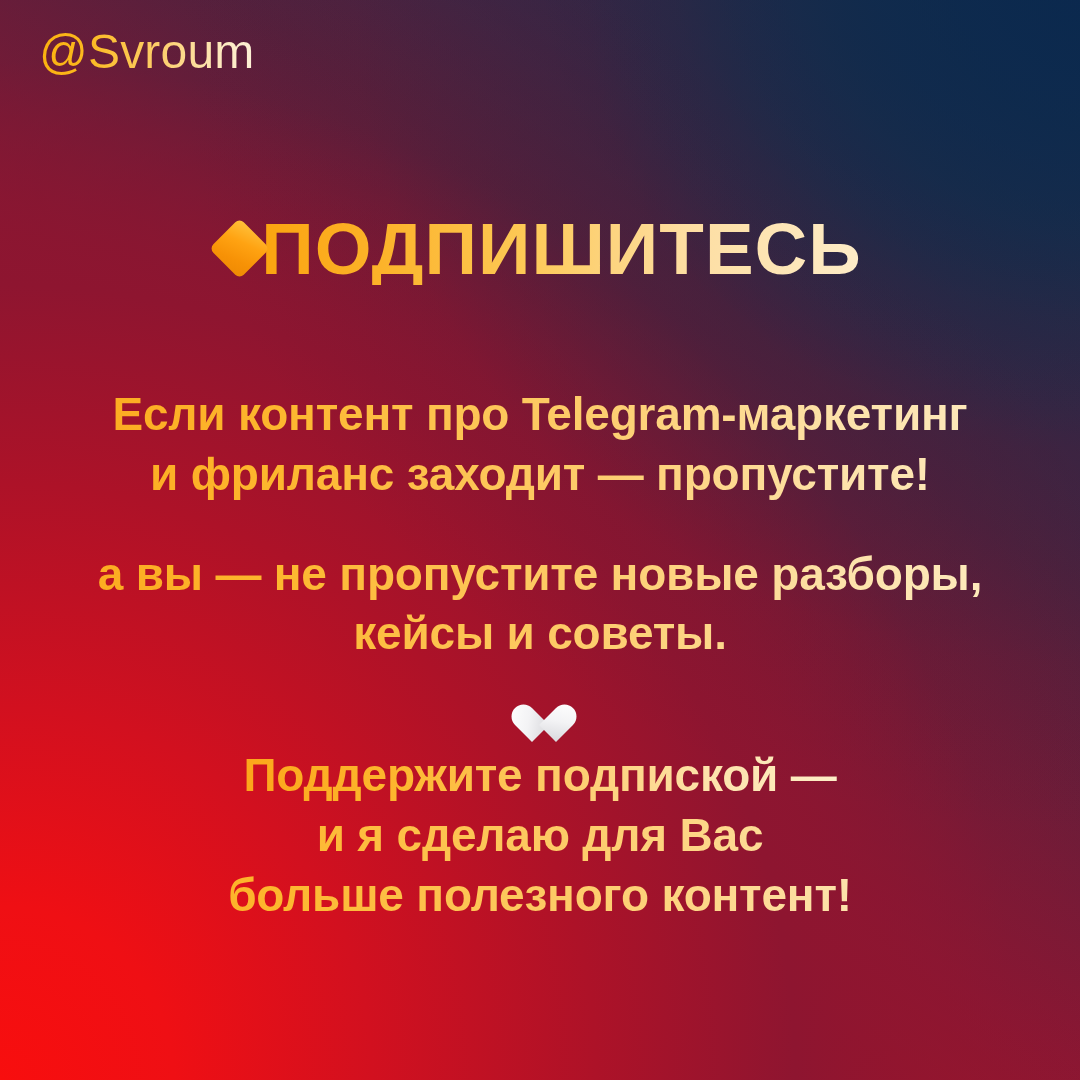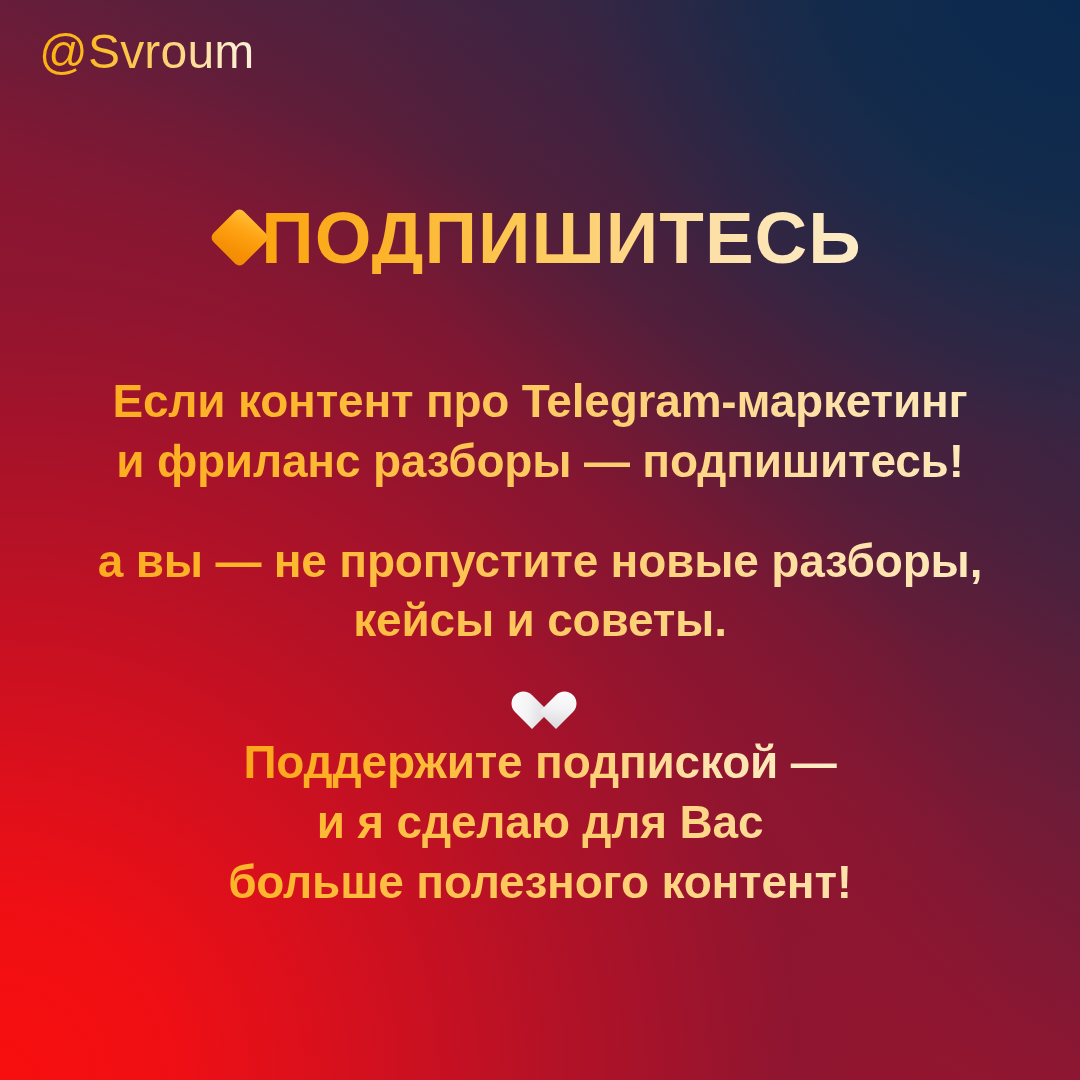--- a/index.html
+++ b/index.html
@@ -68,21 +68,21 @@
     white-space:nowrap;
     background-image:linear-gradient(90deg,#fbb10e 0%, #fcb91f 22%, #fdd071 58%, #fdeac0 85%, #fdf0d7 100%);
     -webkit-background-clip:text;
     background-clip:text;
     -webkit-text-fill-color:transparent;
     color:transparent;
   }
 
   
   #headline-row {
-    position:absolute; top:201px; left:0; right:0; z-index:5;
+    position:absolute; top:212px; left:0; right:0; z-index:5;
     display:flex; align-items:center; justify-content:center;
   }
   #headline-text {
     font-size:73px;
     font-weight:700;
     letter-spacing:1.0px;
     line-height:1.0;
     white-space:nowrap;
     background-image:linear-gradient(90deg,#fba40f 0%, #fcb32a 20%, #fdc956 44%, #fdddA0 70%, #fdecc8 100%);
     -webkit-background-clip:text;
@@ -117,21 +117,21 @@
     background:linear-gradient(145deg,#ffffff 0%,#f3f3f5 52%,#d9d9dd 100%);
   }
   .heart::before { left:22px; transform:rotate(-45deg); transform-origin:0 100%; }
   .heart::after  { left:22px; transform:rotate(45deg);  transform-origin:100% 100%; }
 
   
   #body-copy {
     position:absolute; left:0; right:0; top:372px; z-index:5;
     text-align:center;
   }
-  .para { margin:0 0 40px 0; }
+  .para { margin:13px 0 40px 0; }
   .para:last-child { margin-bottom:0; }
   .line {
     display:block;
     font-size:46px;
     font-weight:700;
     line-height:1.30;
     letter-spacing:-0.2px;
     white-space:nowrap;
     font-stretch:condensed;
   }
@@ -146,21 +146,21 @@
 
   <div class="layer" id="headline-row">
     <span class="diamond"></span>
     <span id="headline-text">ПОДПИШИТЕСЬ</span>
   </div>
 
   <div class="layer" id="body-copy">
 
     <div class="para">
       <span class="line grad">Если контент про Telegram-маркетинг</span>
-      <span class="line grad">и фриланс разборы — подпишитесь!</span>
+      <span class="line grad">и фриланс заходит — пропустите!</span>
     </div>
 
     <div class="para">
       <span class="line grad">а вы — не пропустите новые разборы,</span>
       <span class="line grad">кейсы и советы.</span>
     </div>
 
     <div class="para">
       <span class="line with-emoji">
         <span class="heart"></span>

